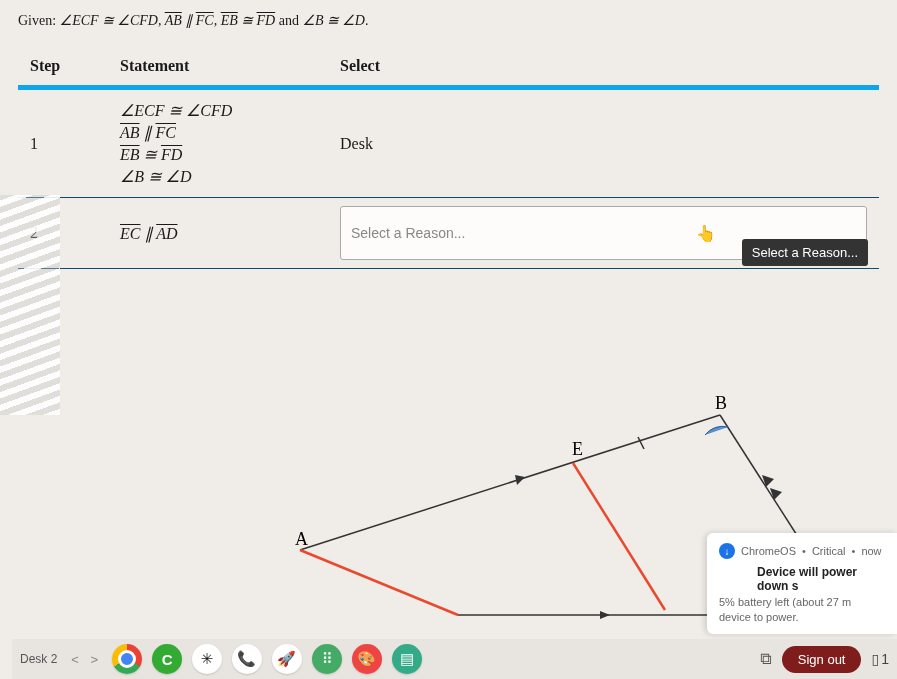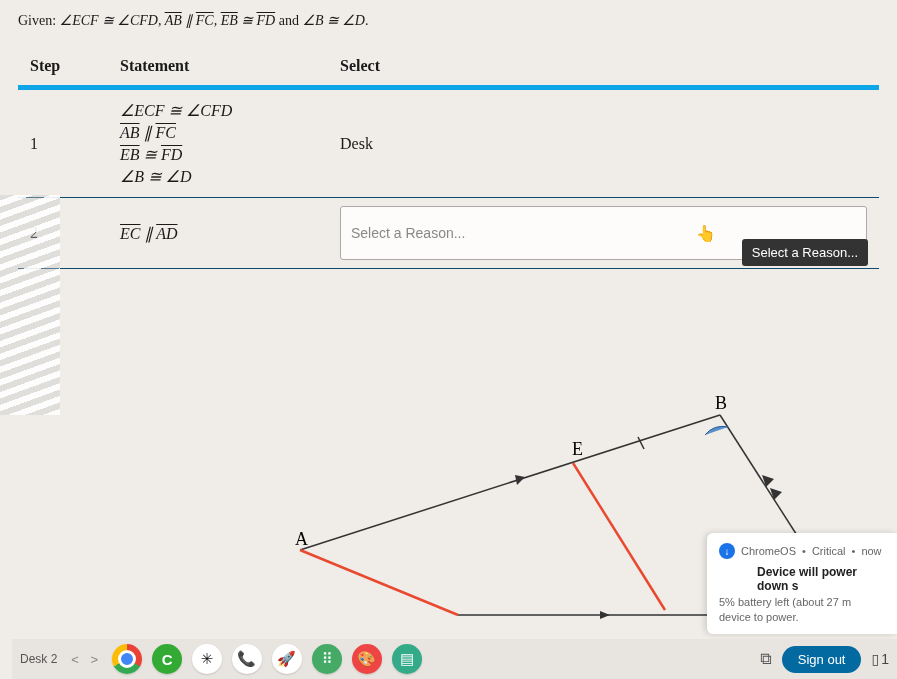--- a/index.html
+++ b/index.html
@@ -147,21 +147,21 @@
   .chrome-icon::after {
     content:""; position:absolute; width:12px;height:12px;background:#4285f4;border:3px solid #fff;border-radius:50%;
   }
   .tb-right {
     margin-left: auto;
     display: flex;
     align-items: center;
     gap: 10px;
   }
   .signout-btn {
-    background: #0369a1;
+    background: #7f1d1d;
     color: #fff;
     border: none;
     padding: 6px 16px;
     border-radius: 16px;
     font-size: 13px;
     cursor: pointer;
   }
   .battery-icon {
     font-size: 14px;
     color: #444;

